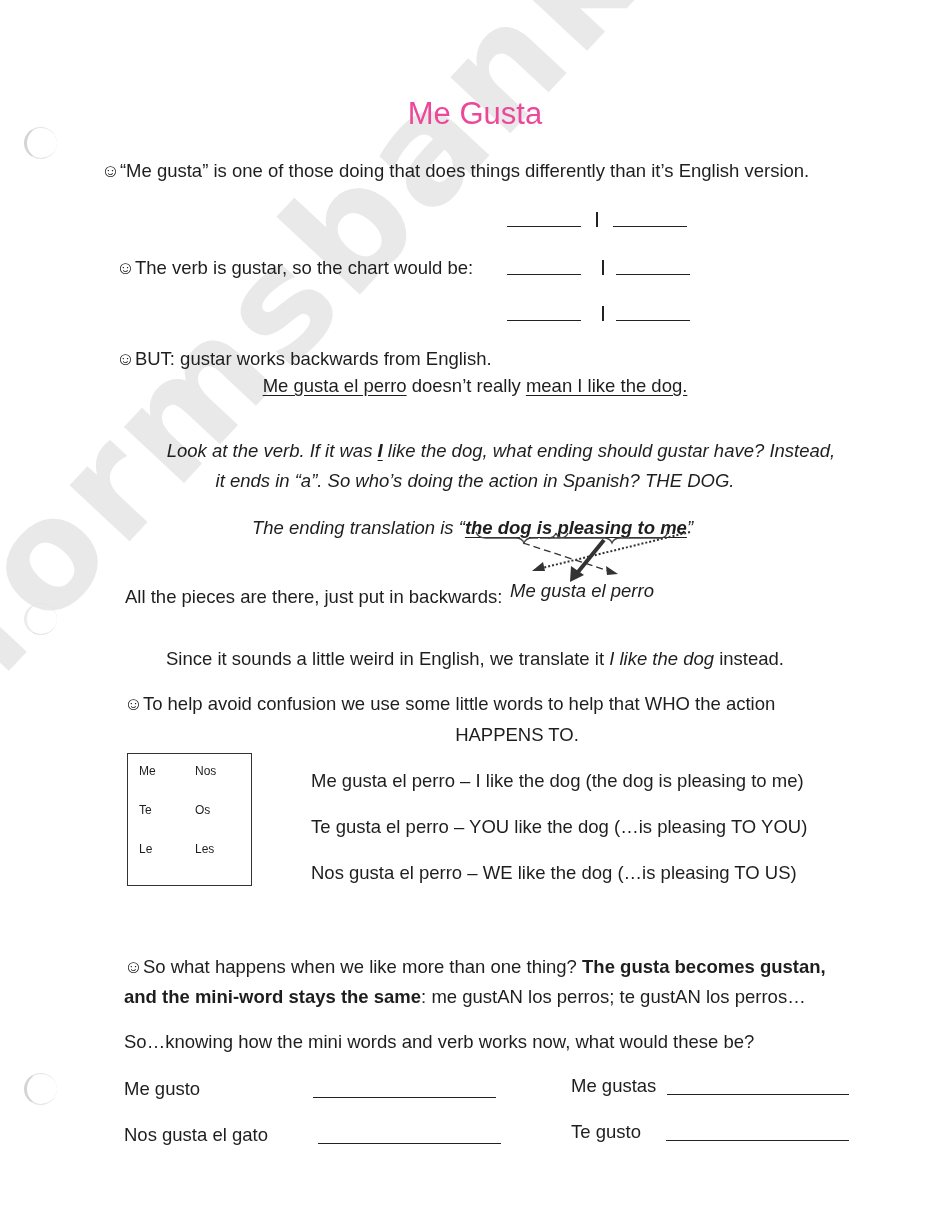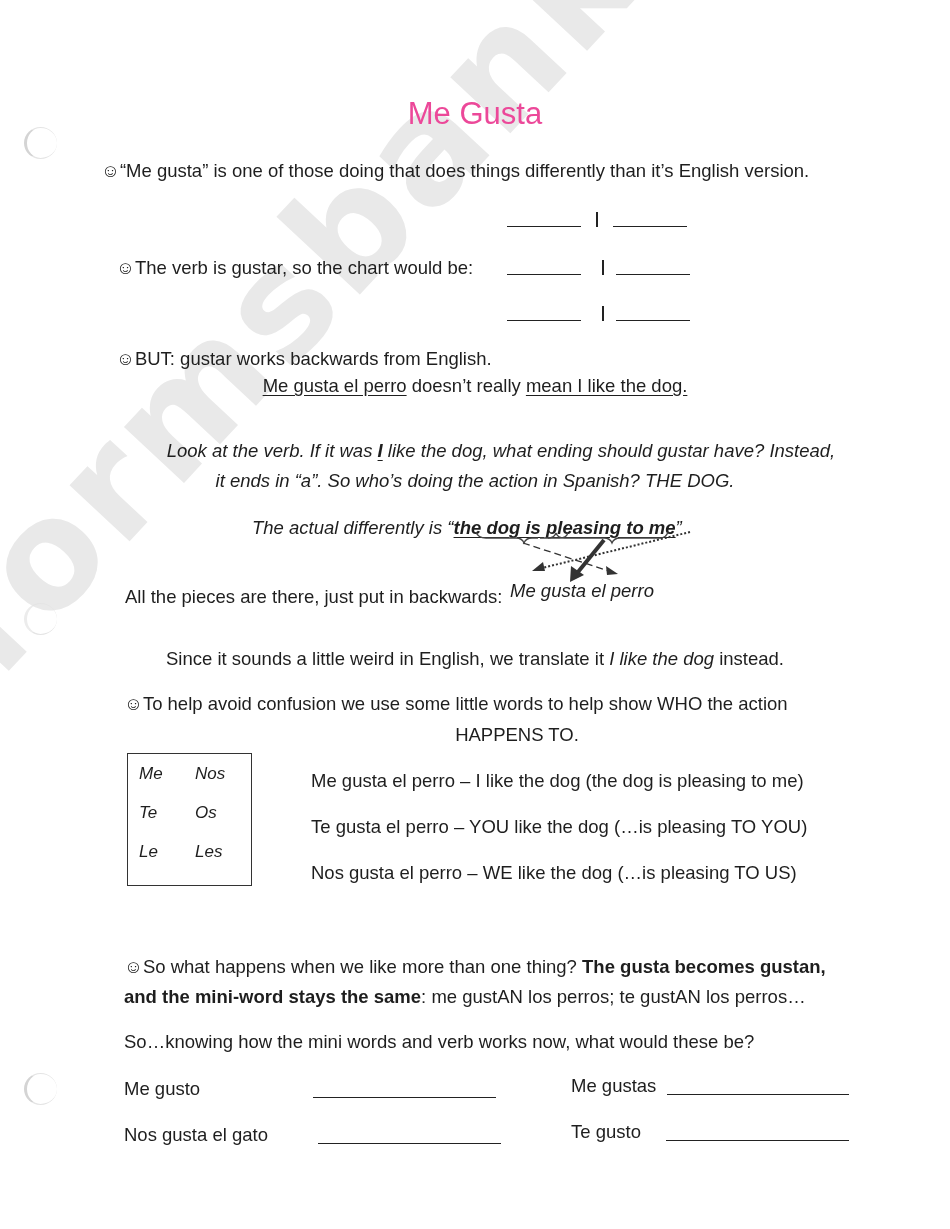--- a/index.html
+++ b/index.html
@@ -25,21 +25,21 @@
   .title { top: 96px; font-size: 31px; color: #ec4899; }
   .u { text-decoration: underline; text-underline-offset: 3px; }
   .i { font-style: italic; }
   .b { font-weight: bold; }
   .blank { display: inline-block; border-bottom: 1.5px solid #222; height: 1px; vertical-align: baseline; }
   .bar { display: inline-block; width: 2px; height: 15px; background: #222; }
   .pronoun-box {
     position: absolute; left: 127px; top: 753px; width: 123px; height: 131px;
     border: 1.5px solid #333; z-index: 1; background: transparent;
   }
-  .pronoun-box .p { position: absolute; font-size: 17px; font-style: italic; }
+  .pronoun-box .p { position: absolute; font-size: 12px; }
   svg.arrows { position: absolute; left: 0; top: 0; z-index: 2; }
 </style>
 </head>
 <body>
 
 <div class="watermark">formsbank.com</div>
 <div class="hole" style="top:127px;"></div>
 <div class="hole" style="top:603px;border-left-color:#ececec;"></div>
 <div class="hole" style="top:1073px;"></div>
 
@@ -75,21 +75,21 @@
 <div class="el center" style="top:375px;">
   <span class="u">Me gusta el perro</span><span> doesn’t really </span><span class="u">mean I like the dog.</span>
 </div>
 
 <div class="el center i" style="top:440px;padding-left:26px;">
   <span>Look at the verb. If it was </span><span class="u b">I</span><span> like the dog, what ending should gustar have? Instead,</span>
 </div>
 <div class="el center i" style="top:470px;">it ends in “a”. So who’s doing the action in Spanish? THE DOG.</div>
 
 <div class="el i" style="left:252px;top:517px;">
-  <span>The actual differently is “</span><span class="b u">the dog is pleasing to me</span><span>”</span>
+  <span>The ending translation is “</span><span class="b u">the dog is pleasing to me</span><span>”</span>
 </div>
 
 <svg class="arrows" width="950" height="1229">
 
   <path d="M476 532 q2 6 10 6 l30 0 q6 0 8 5 q2 -5 8 -5 l6 0" fill="none" stroke="#444" stroke-width="1.3"></path>
 
   <path d="M540 538 l20 0 q6 0 8 -5" fill="none" stroke="#444" stroke-width="1.3"></path>
   <path d="M548 538 q6 0 8 -5 M556 533 q2 5 8 5 l40 0 q6 0 8 5 q2 -5 8 -5 l40 0 q6 0 8 -6" fill="none" stroke="#444" stroke-width="1.3"></path>
 
   <line x1="523" y1="543" x2="612" y2="572" stroke="#333" stroke-width="1.3" stroke-dasharray="7,4"></line>
@@ -103,21 +103,21 @@
 </svg>
 
 <div class="el" style="left:89px;top:586px;margin-left:36px;">All the pieces are there, just put in backwards:</div>
 <div class="el i" style="left:510px;top:580px;">Me gusta el perro</div>
 
 <div class="el center" style="top:648px;">
   <span>Since it sounds a little weird in English, we translate it </span><span class="i">I like the dog</span><span> instead.</span>
 </div>
 
 <div class="el" style="left:124px;top:693px;">
-  <span>☺</span><span>To help avoid confusion we use some little words to help show WHO the action</span>
+  <span>☺</span><span>To help avoid confusion we use some little words to help that WHO the action</span>
 </div>
 <div class="el center" style="top:724px;padding-left:42px;">HAPPENS TO.</div>
 
 <div class="pronoun-box">
   <span class="p" style="left:11px;top:10px;">Me</span>
   <span class="p" style="left:67px;top:10px;">Nos</span>
   <span class="p" style="left:11px;top:49px;">Te</span>
   <span class="p" style="left:67px;top:49px;">Os</span>
   <span class="p" style="left:11px;top:88px;">Le</span>
   <span class="p" style="left:67px;top:88px;">Les</span>

